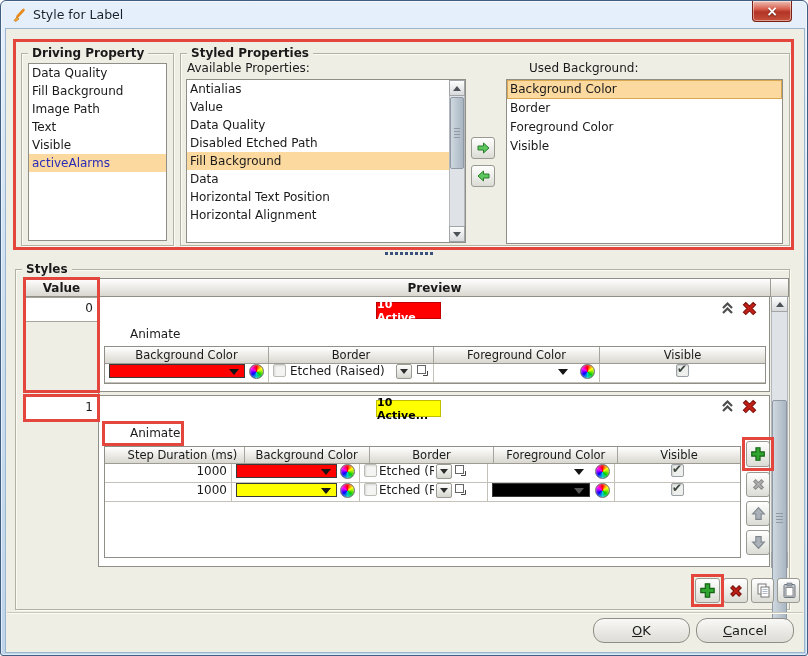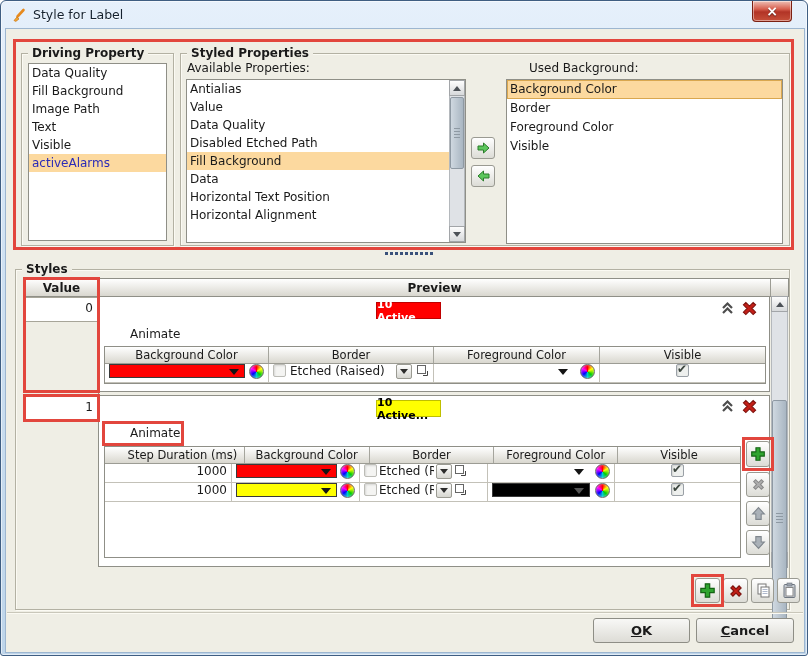--- a/index.html
+++ b/index.html
@@ -72,22 +72,22 @@
   .swatch.empty{border-color:transparent;background:transparent;}
   .swatch .tri{position:absolute;right:5px;top:4px;width:0;height:0;border-left:5px solid transparent;border-right:5px solid transparent;border-top:6px solid #141414;}
   .swatch.onblack .tri{border-top-color:#555;}
   .wheel{width:15px;height:15px;border-radius:50%;flex:0 0 auto;cursor:pointer;border:1px solid #6f6f6f;
     background:conic-gradient(#f00,#ff0 60deg,#0c0 130deg,#0cc 180deg,#00f 235deg,#f0f 300deg,#f00);
     box-shadow:inset 0 0 2px rgba(255,255,255,.6);}
   .combo-btn{width:16px;height:15px;background:linear-gradient(#fefefe,#d6d6d0);border:1px solid #9a9a92;border-radius:2px;
     display:flex;align-items:center;justify-content:center;cursor:pointer;flex:0 0 auto;}
   .combo-btn .tri{width:0;height:0;border-left:4px solid transparent;border-right:4px solid transparent;border-top:5px solid #2c2c2c;}
   .preview-chip{display:flex;align-items:center;justify-content:center;font-weight:bold;font-size:11px;border:1px solid rgba(0,0,0,.25);}
-  .push-btn{background:linear-gradient(#f8f8f6,#dddcd6);border:1px solid #8e8e86;border-radius:3px;
-    display:flex;align-items:center;justify-content:center;font-size:13px;cursor:pointer;font-weight:bold;}
+  .push-btn{background:linear-gradient(#f8f8f6,#dddcd6);border:1px solid #8e8e86;border-radius:11px;
+    display:flex;align-items:center;justify-content:center;font-size:13px;cursor:pointer;}
   .push-btn div::first-letter{text-decoration:underline;}
   .dots{display:flex;gap:2px;cursor:row-resize;}
   .dots i{width:3px;height:3px;background:#39507a;display:block;}
   .sep{border-top:1px solid #c9c7ba;border-bottom:1px solid #fbfaf3;}
   .label-txt{white-space:nowrap;}
 </style>
 </head>
 <body>
 
 <div class="window">

